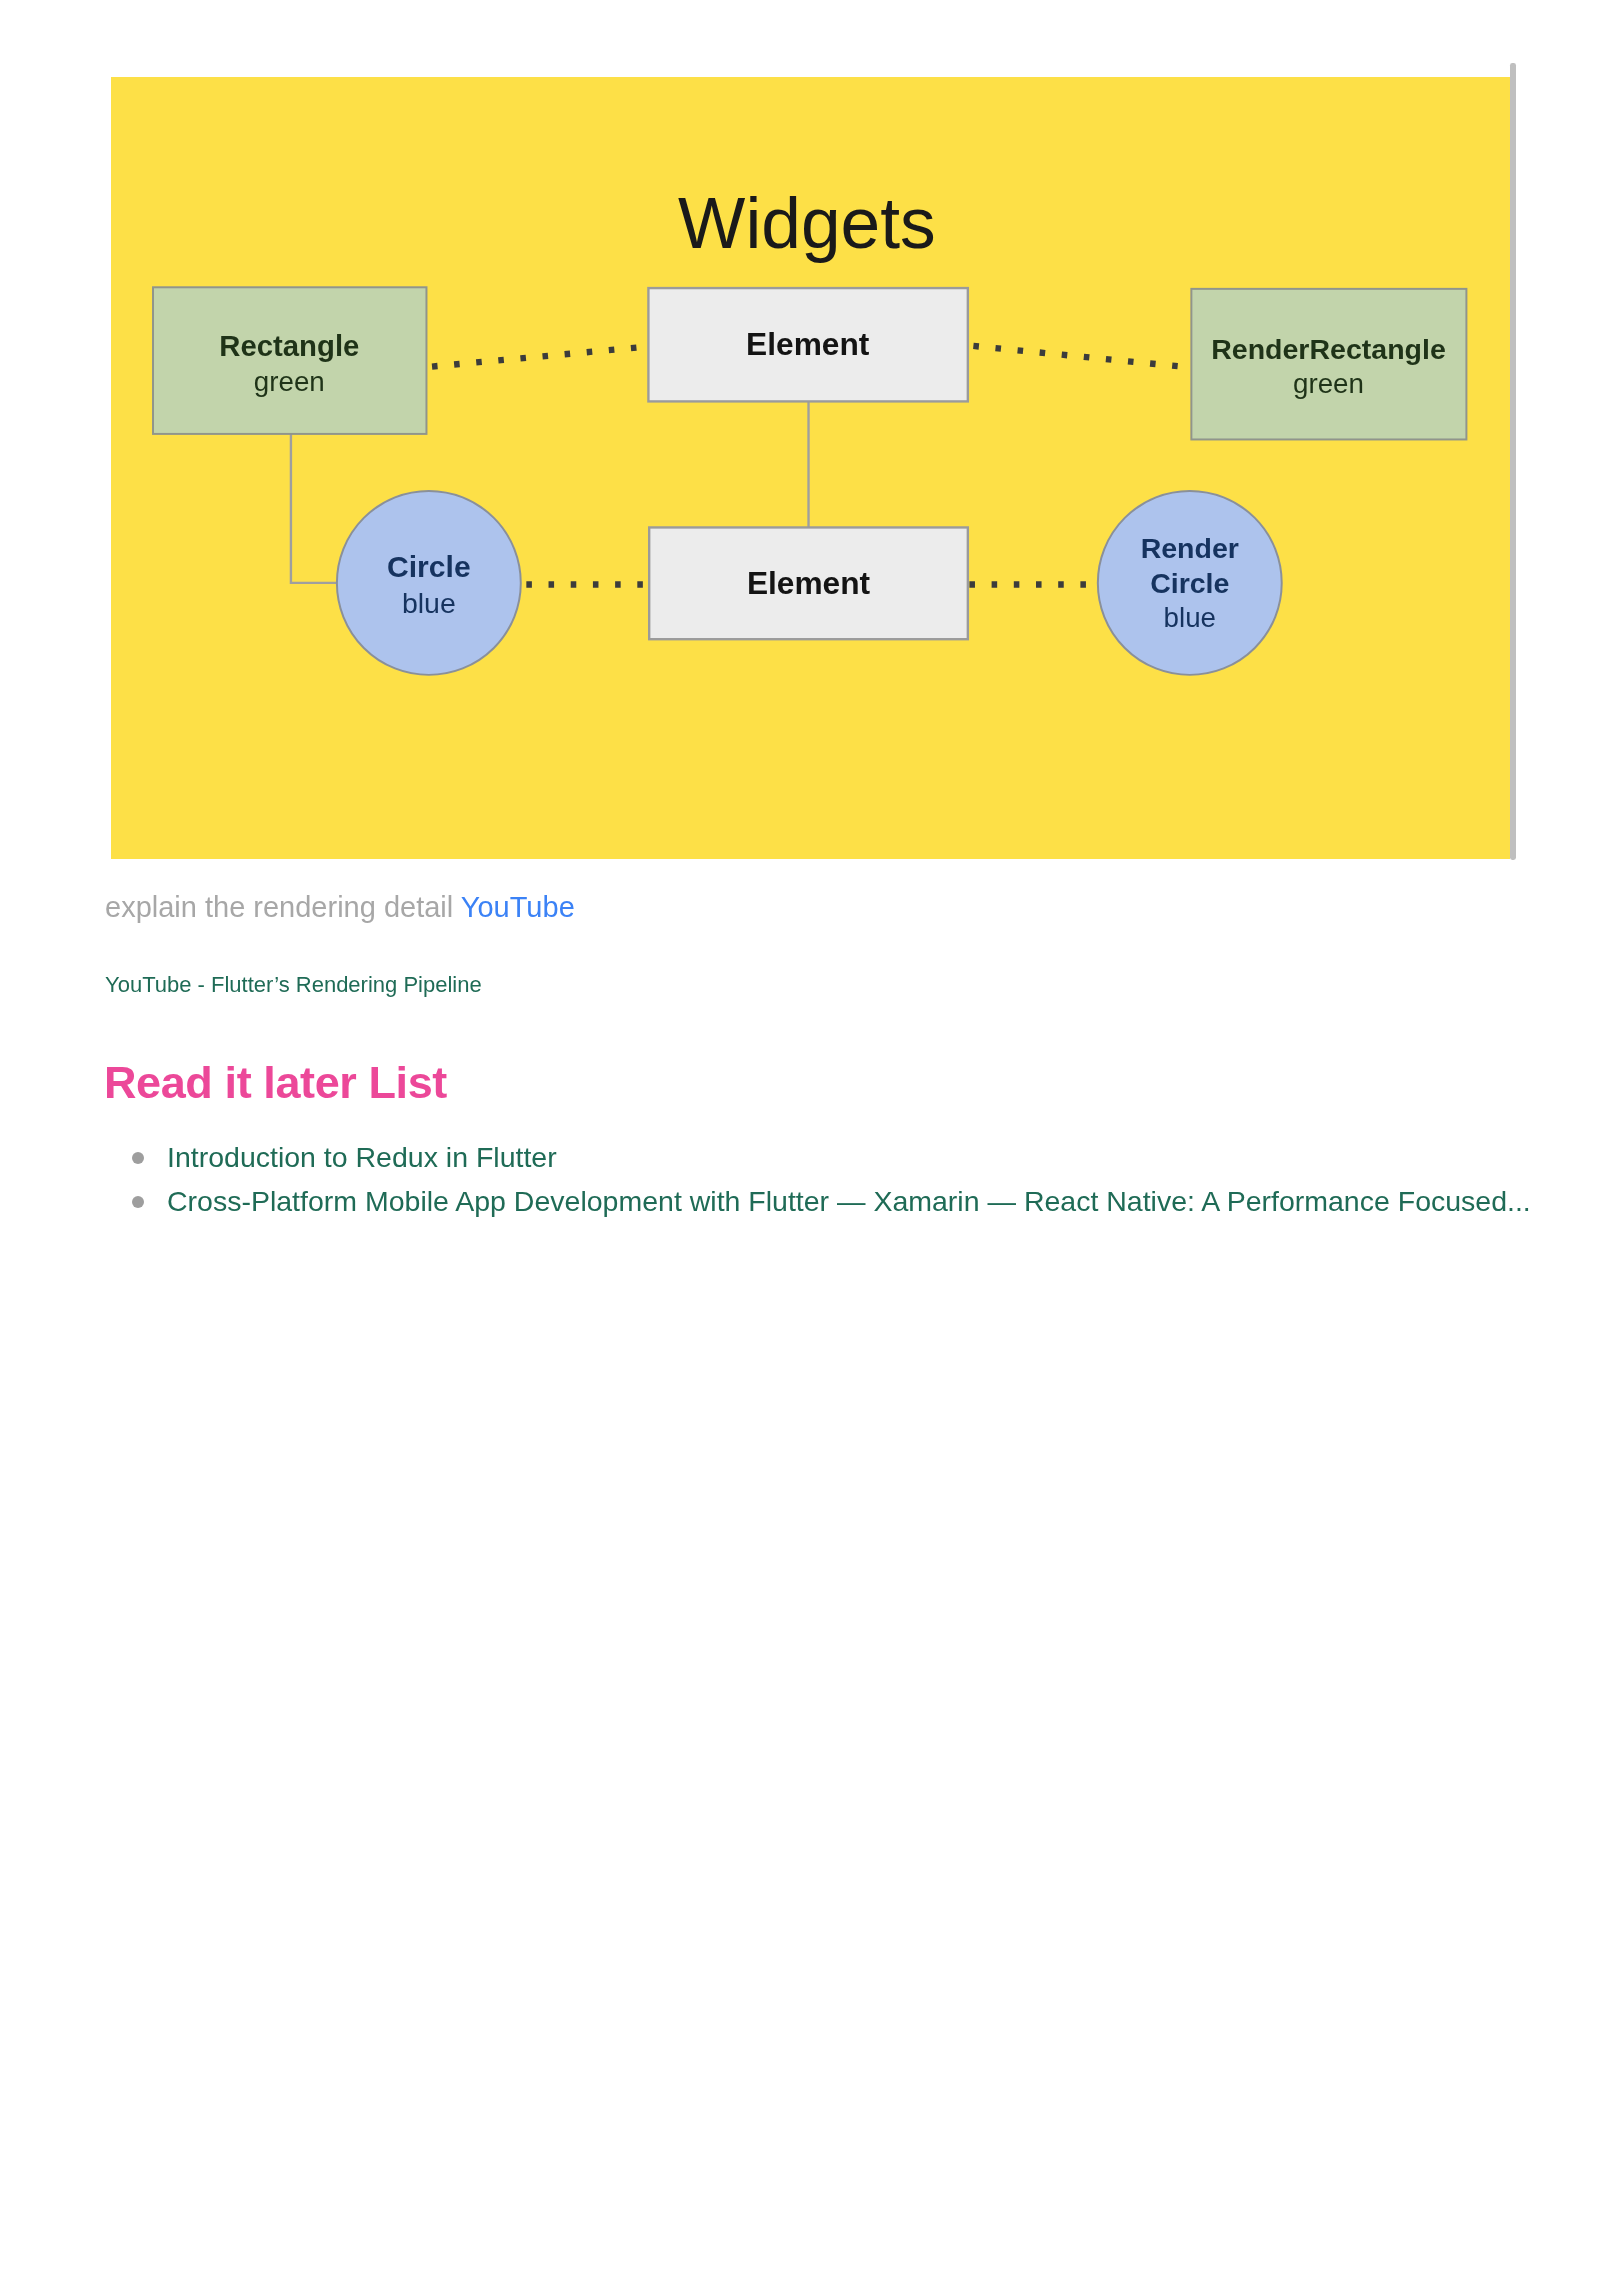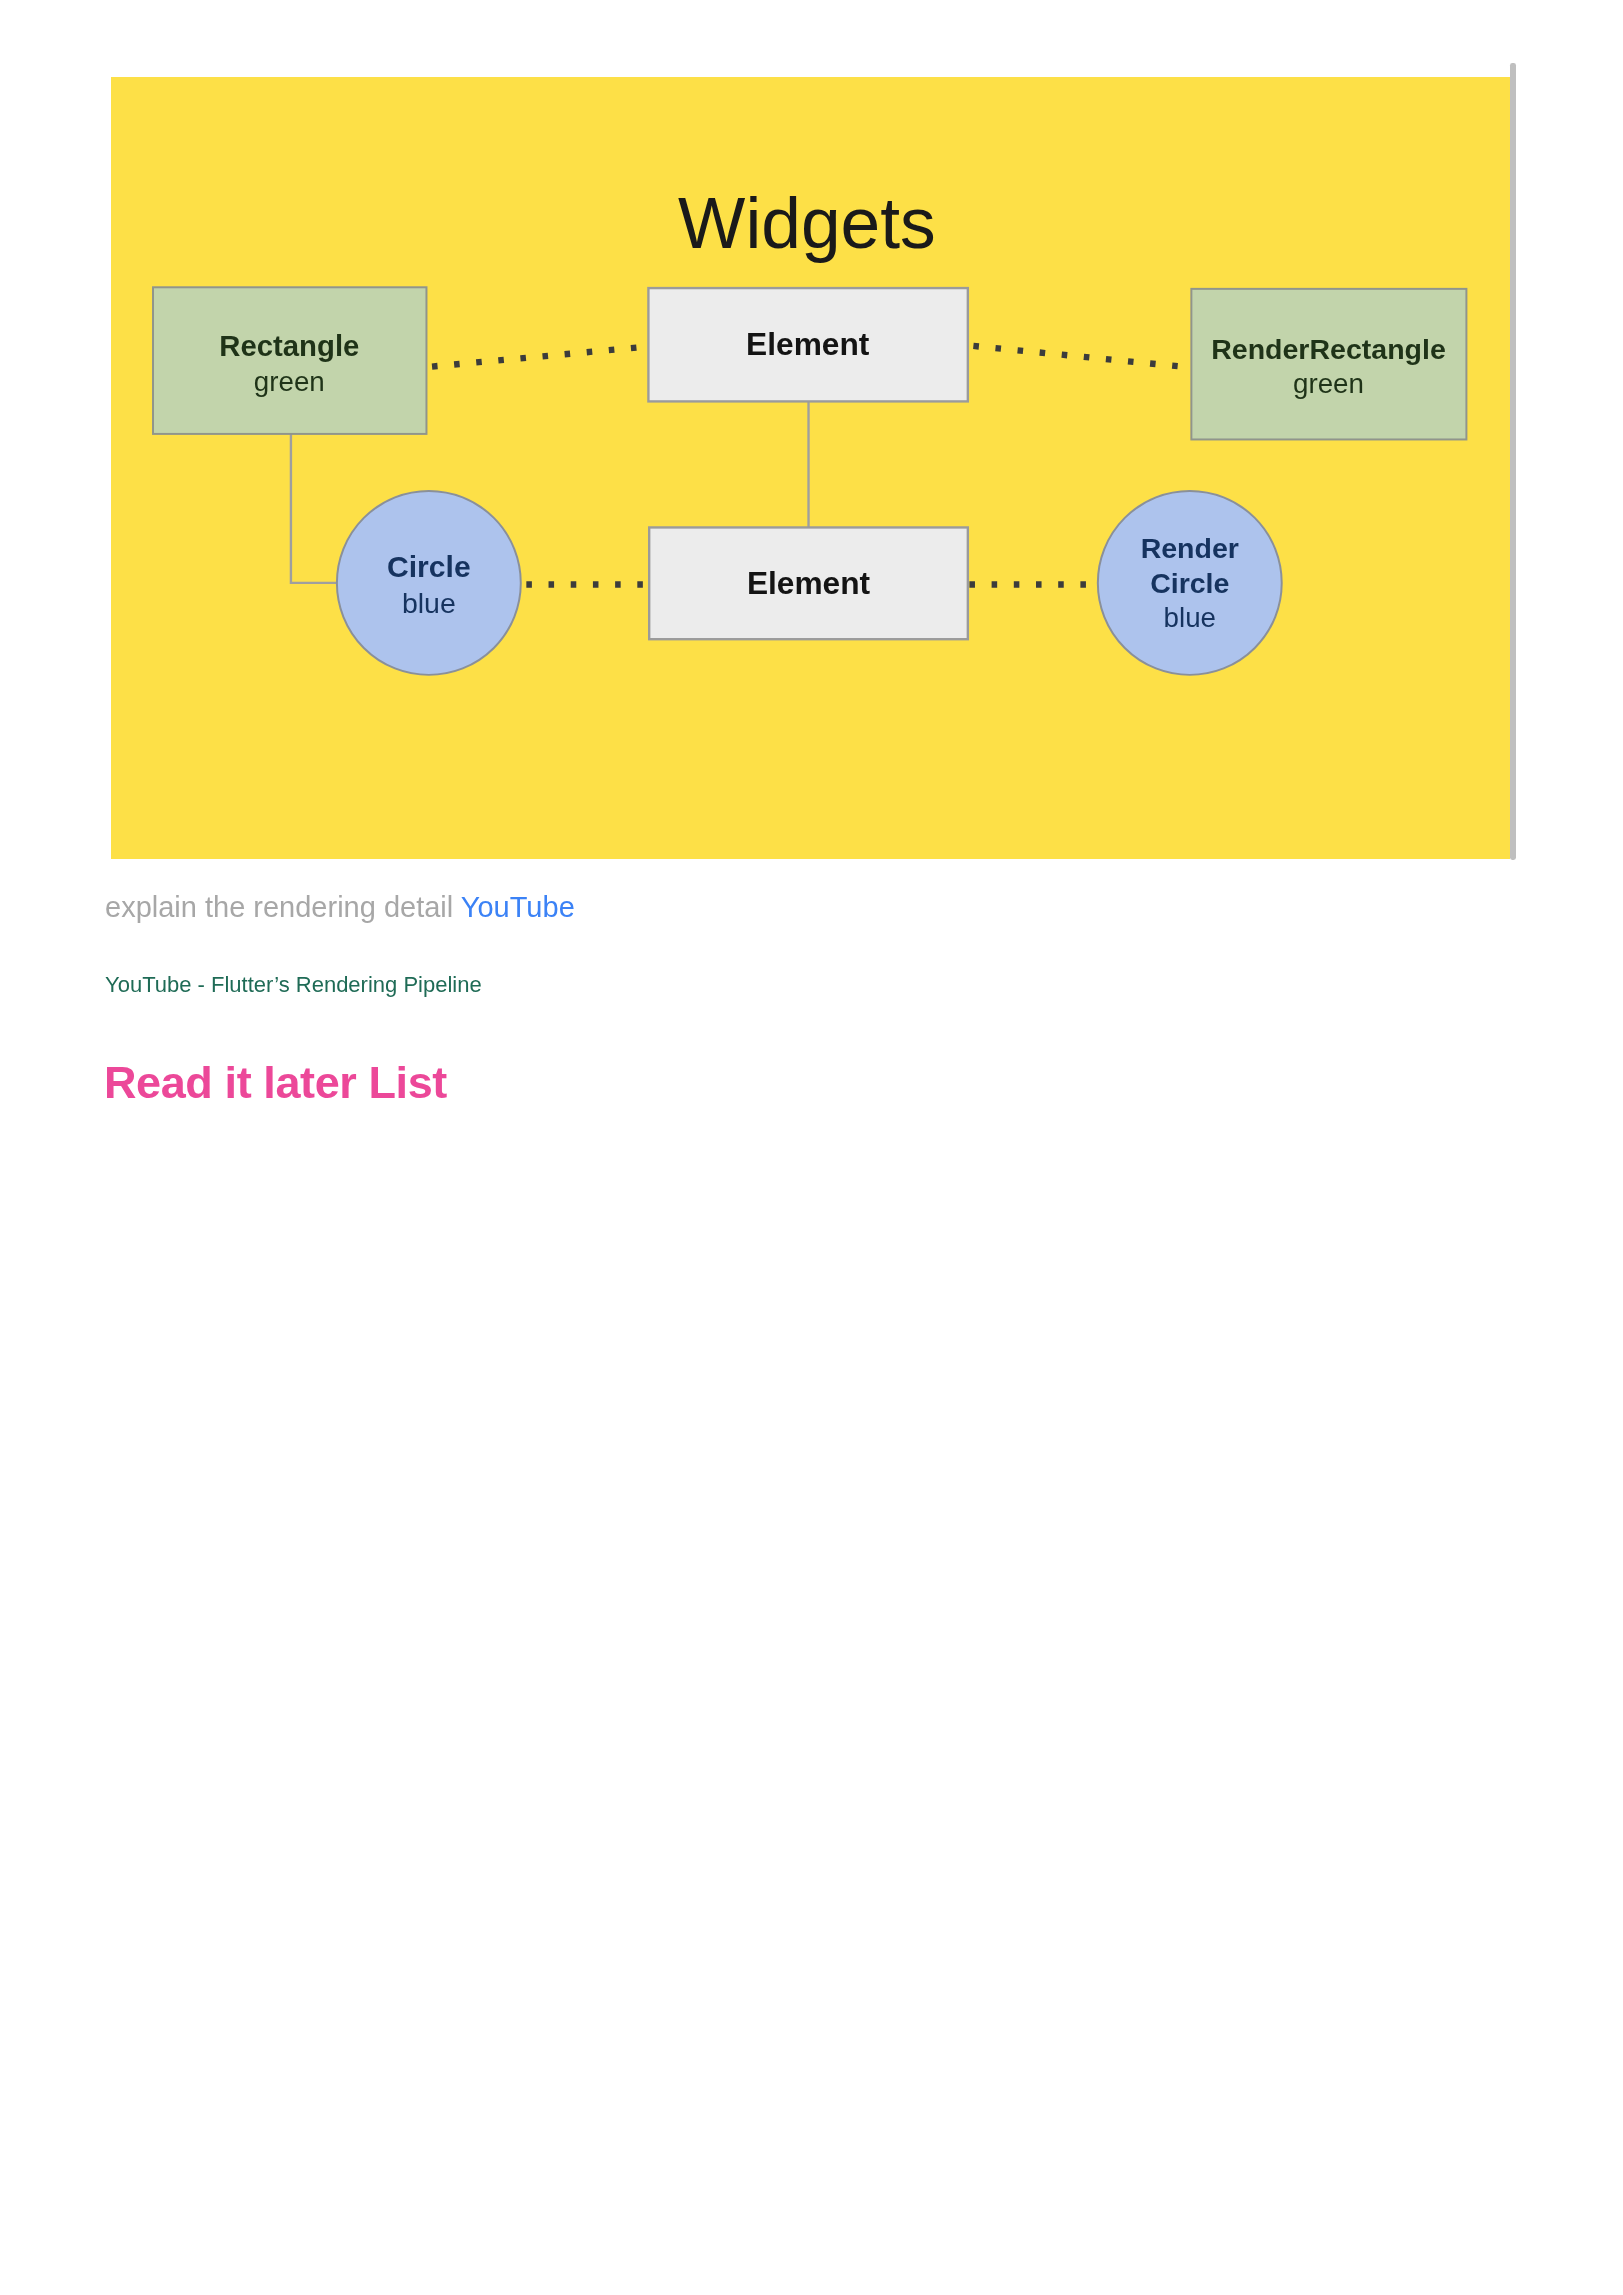--- a/index.html
+++ b/index.html
@@ -67,14 +67,22 @@
 
 <div class="abs scrollbar"></div>
 
 <div class="abs note-line1"><span>explain the rendering detail</span><span> </span><a href="#">YouTube</a></div>
 
 <div class="abs note-line2"><a href="#">YouTube - Flutter’s Rendering Pipeline</a></div>
 
 <h2 class="abs read-later-heading" style="margin:0;">Read it later List</h2>
 
 <ul class="abs read-list">
+  <li>
+    <span class="bullet"></span>
+    <a href="#">Introduction to Redux in Flutter</a>
+  </li>
+  <li>
+    <span class="bullet"></span>
+    <a href="#">Cross-Platform Mobile App Development with Flutter — Xamarin — React Native: A Performance Focused...</a>
+  </li>
 </ul>
 
 
 </body></html>

